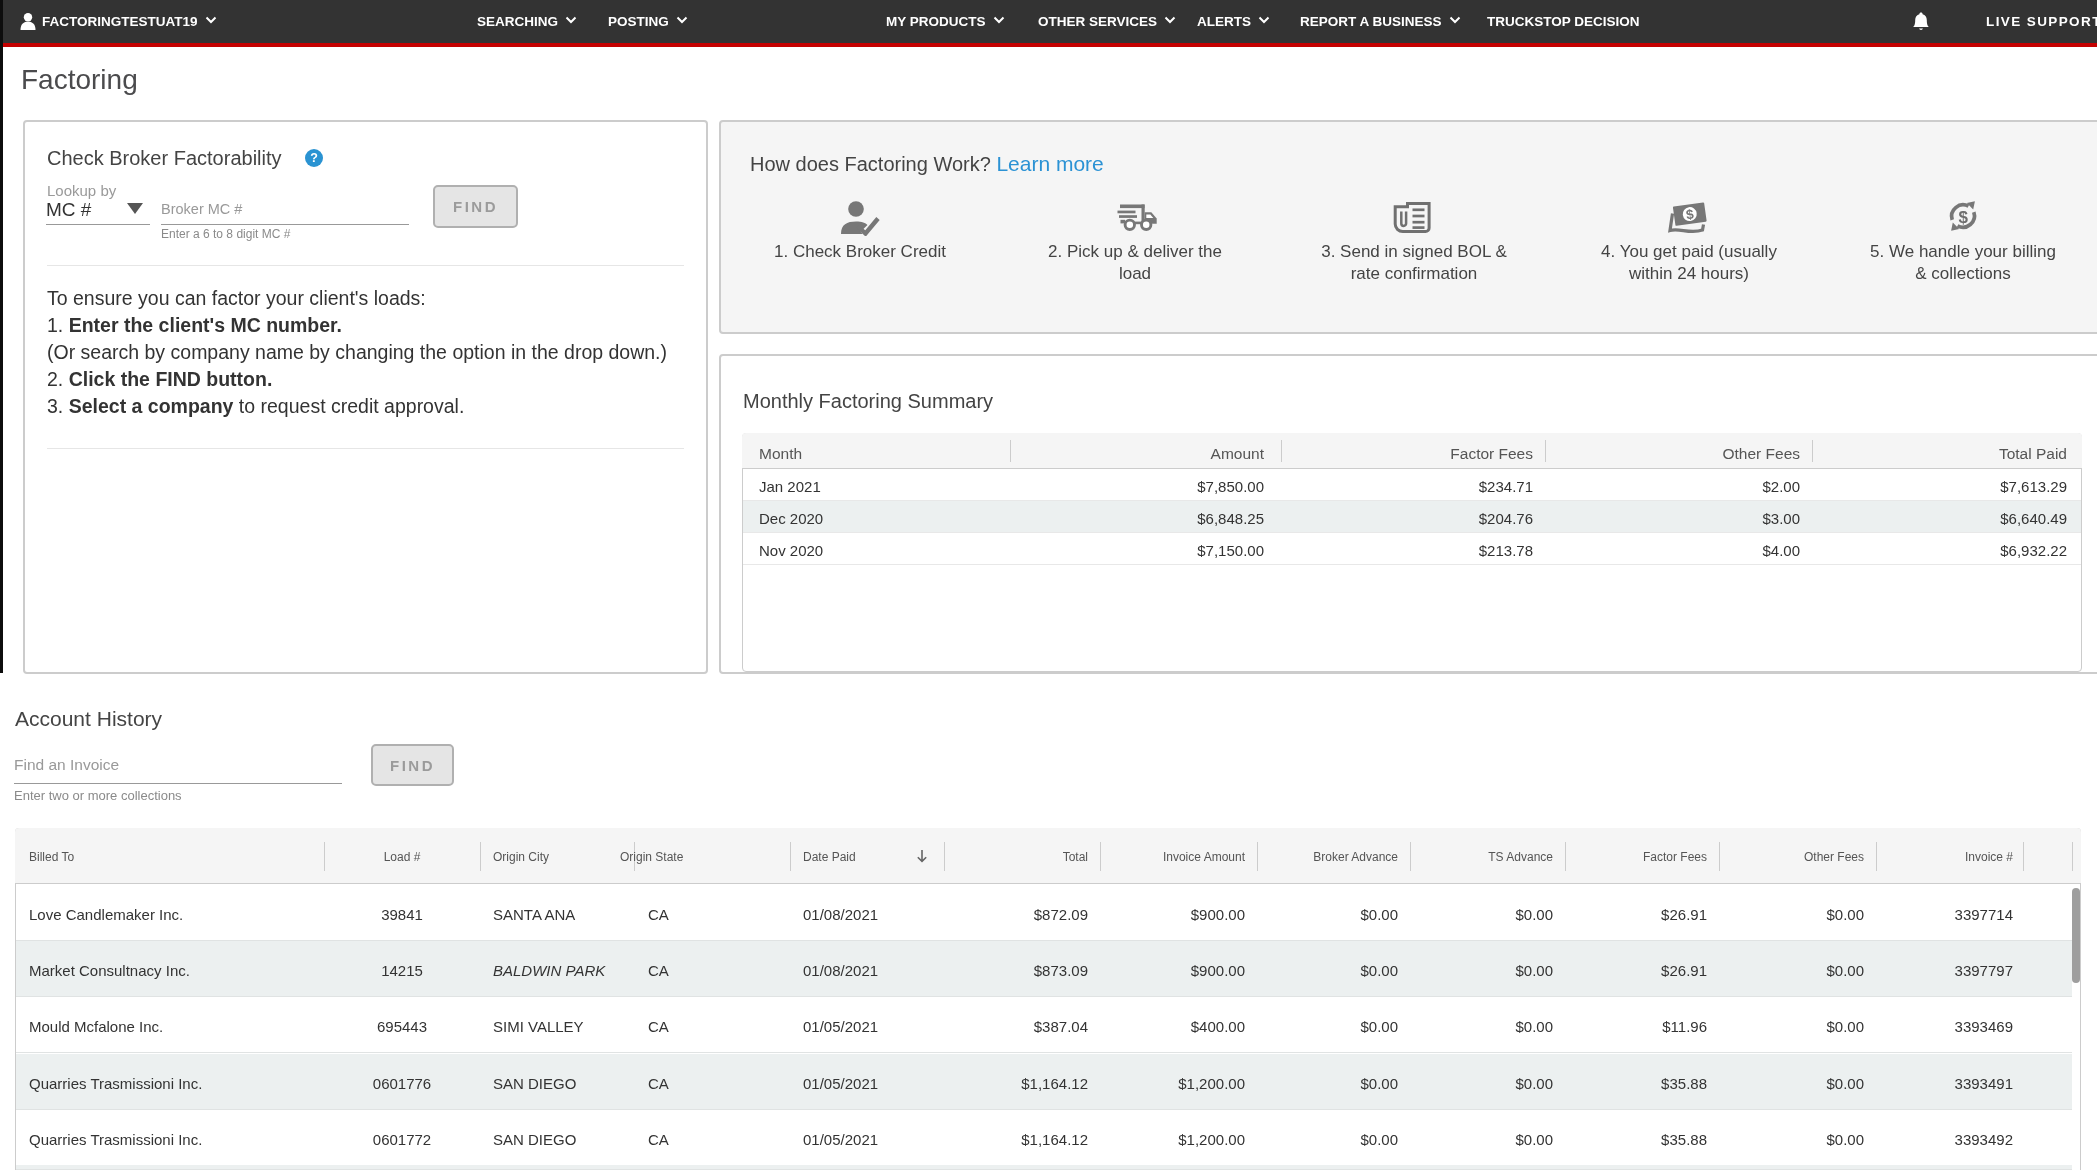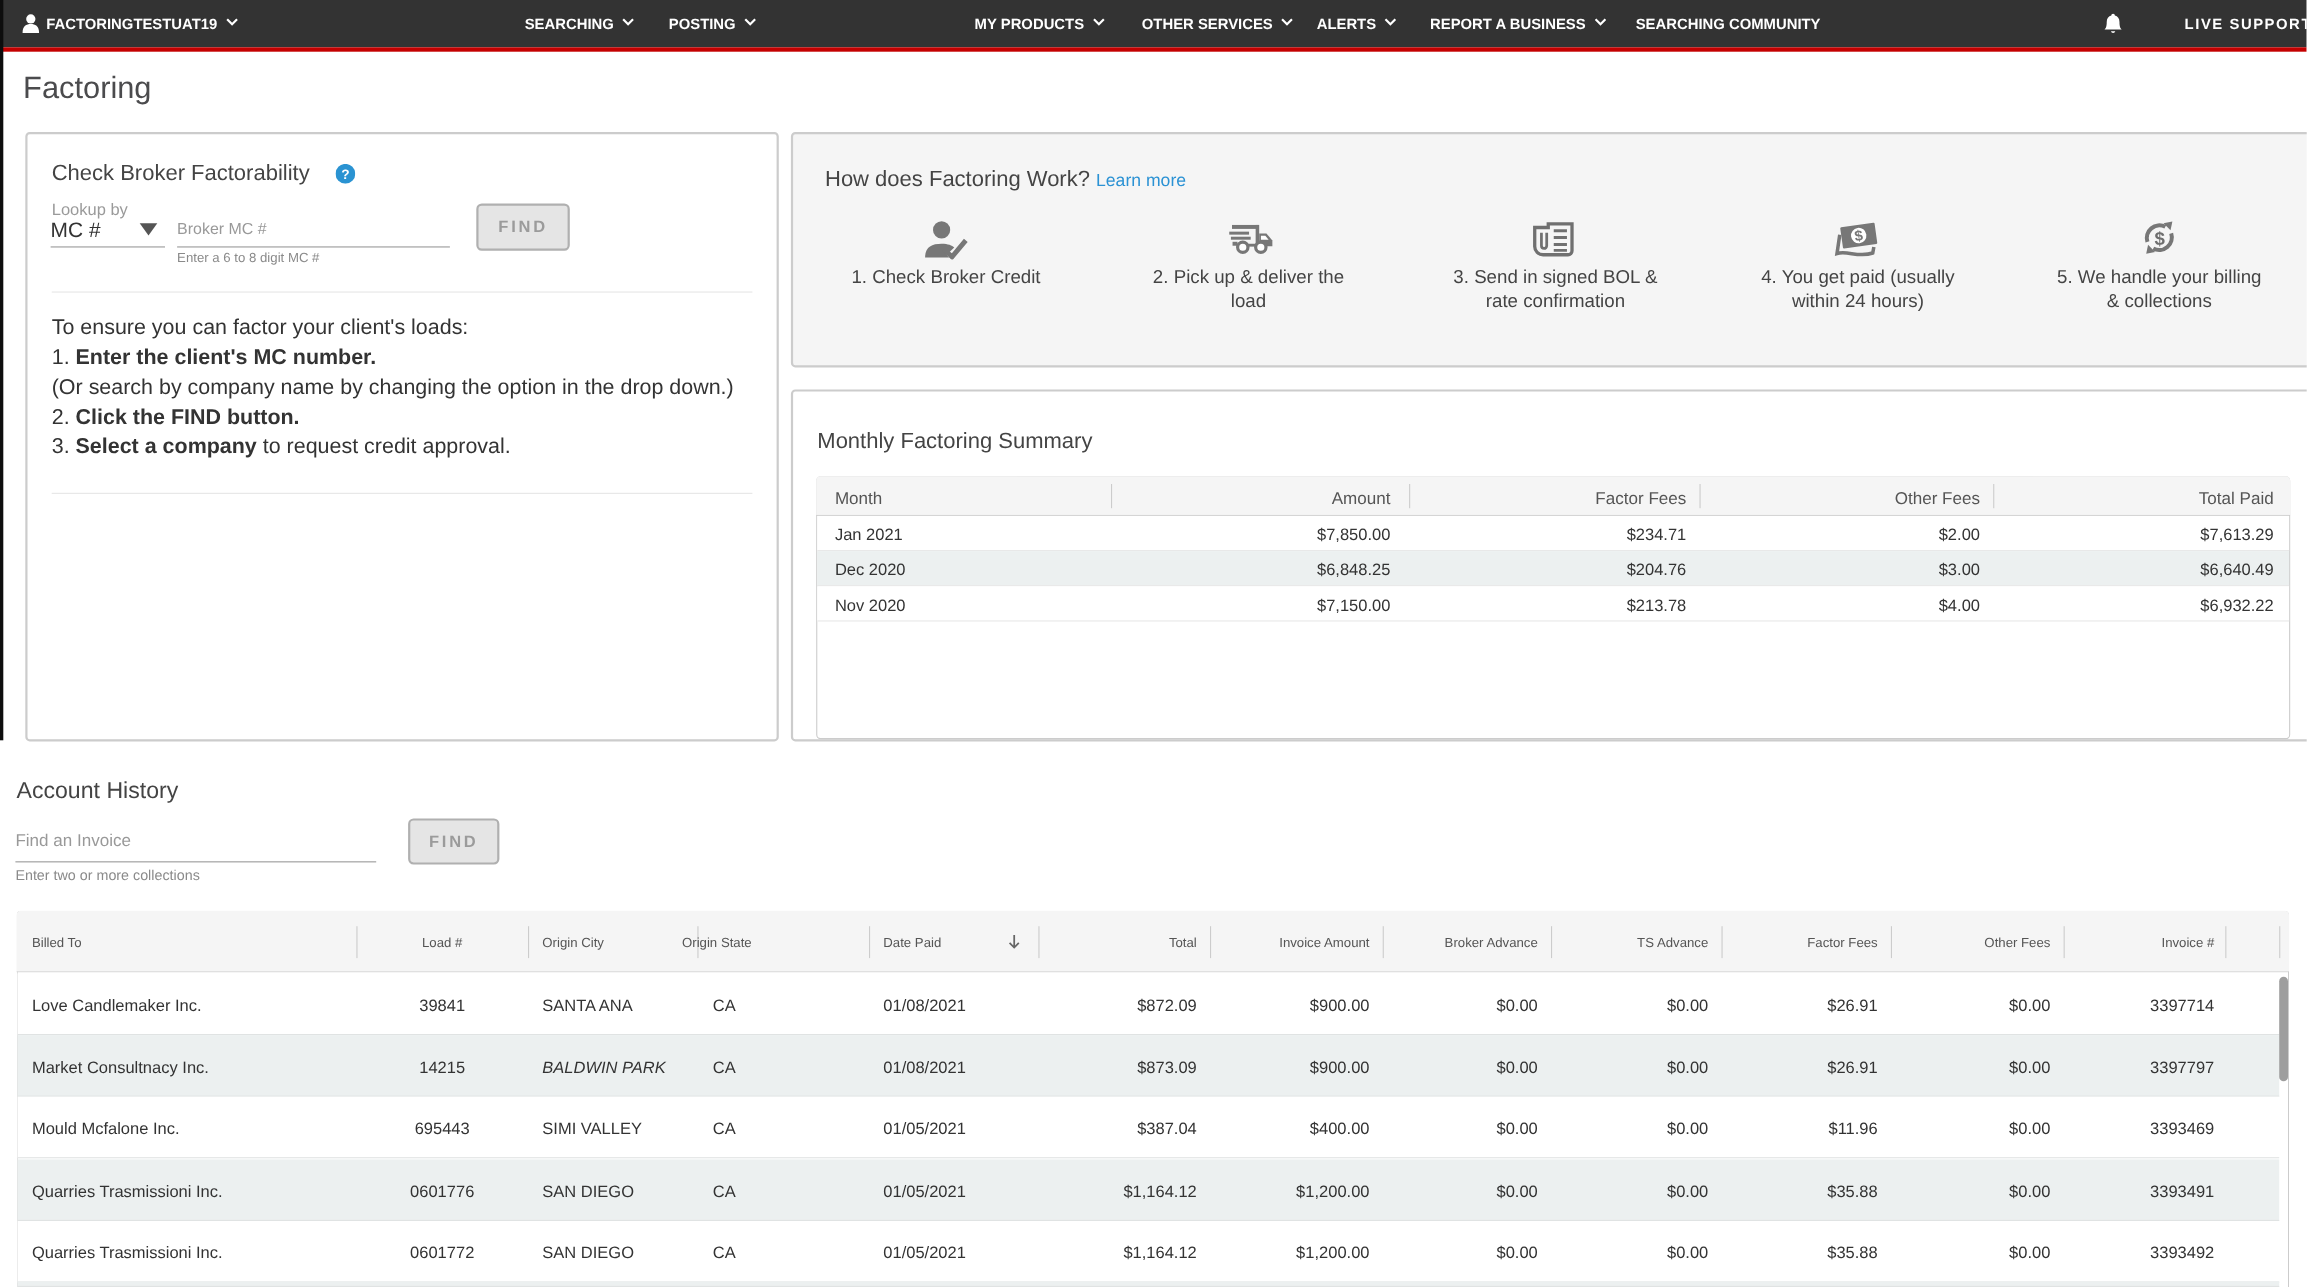--- a/index.html
+++ b/index.html
@@ -94,21 +94,21 @@
       </svg></div>
   <div class="navitem" style="left:1038px;">OTHER SERVICES<svg class="caret" width="12" height="8" viewBox="0 0 12 8">
         <path d="M1.5 1.5 L6 6 L10.5 1.5" fill="none" stroke="#fff" stroke-width="2"></path>
       </svg></div>
   <div class="navitem" style="left:1197px;">ALERTS<svg class="caret" width="12" height="8" viewBox="0 0 12 8">
         <path d="M1.5 1.5 L6 6 L10.5 1.5" fill="none" stroke="#fff" stroke-width="2"></path>
       </svg></div>
   <div class="navitem" style="left:1300px;">REPORT A BUSINESS<svg class="caret" width="12" height="8" viewBox="0 0 12 8">
         <path d="M1.5 1.5 L6 6 L10.5 1.5" fill="none" stroke="#fff" stroke-width="2"></path>
       </svg></div>
-  <div class="navitem" style="left:1487px;">SEARCHING COMMUNITY</div>
+  <div class="navitem" style="left:1487px;">TRUCKSTOP DECISION</div>
   <svg class="abs" style="left:1910px; top:11px;" width="22" height="22" viewBox="0 0 22 22">
     <path d="M11 1.5 C10 1.5 9.4 2.2 9.4 3.2 C6.8 3.9 5.2 6 5.2 9 C5.2 13.5 4.3 14.8 3.2 15.9 L18.8 15.9 C17.7 14.8 16.8 13.5 16.8 9 C16.8 6 15.2 3.9 12.6 3.2 C12.6 2.2 12 1.5 11 1.5 Z" fill="#fff"></path>
     <path d="M9 17.5 a2.1 2.1 0 0 0 4 0 Z" fill="#fff"></path>
   </svg>
   <div class="navitem" style="left:1986px; letter-spacing:1.4px;">LIVE SUPPORT</div>
   <div id="leftstrip"></div>
   <h1 id="factoring">Factoring</h1>
 
   <div class="panel" id="panelLeft"></div>
   <div class="panel" id="panelHow"></div>
@@ -130,21 +130,21 @@
   <div class="divider" style="left:47px; top:265px; width:637px;"></div>
   <div id="instr">
     To ensure you can factor your client's loads:<br>
     1. <b>Enter the client's MC number.</b><br>
     (Or search by company name by changing the option in the drop down.)<br>
     2. <b>Click the FIND button.</b><br>
     3. <b>Select a company</b> to request credit approval.
   </div>
   <div class="divider" style="left:47px; top:448px; width:637px;"></div>
 
-  <div class="ptitle" style="left:750px; top:152px;">How does Factoring Work? <span style="font-size:16px; color:#2b92d4;">Learn more</span></div>
+  <div class="ptitle" style="left:750px; top:152px;">How does Factoring Work? <span style="font-size:21px; color:#2b92d4;">Learn more</span></div>
   <div class="step" style="left:760px; width:200px;">1. Check Broker Credit</div>
   <div class="step" style="left:1035px; width:200px;">2. Pick up &amp; deliver the<br>load</div>
   <div class="step" style="left:1314px; width:200px;">3. Send in signed BOL &amp;<br>rate confirmation</div>
   <div class="step" style="left:1589px; width:200px;">4. You get paid (usually<br>within 24 hours)</div>
   <div class="step" style="left:1863px; width:200px;">5. We handle your billing<br>&amp; collections</div>
 
   <svg class="sicon" style="left:838px; top:196px;" width="44" height="40" viewBox="0 0 44 40">
     <circle cx="18" cy="13" r="7.8" fill="#777"></circle>
     <path d="M3 38 C3 28.5 9 25.5 18 25.5 C24 25.5 27.5 27 29.5 29 L22.5 35.7 L24.8 38 Z" fill="#777"></path>
     <path d="M20 30.5 L27.5 37.5 L40 22.5" fill="none" stroke="#777" stroke-width="4.4"></path>

